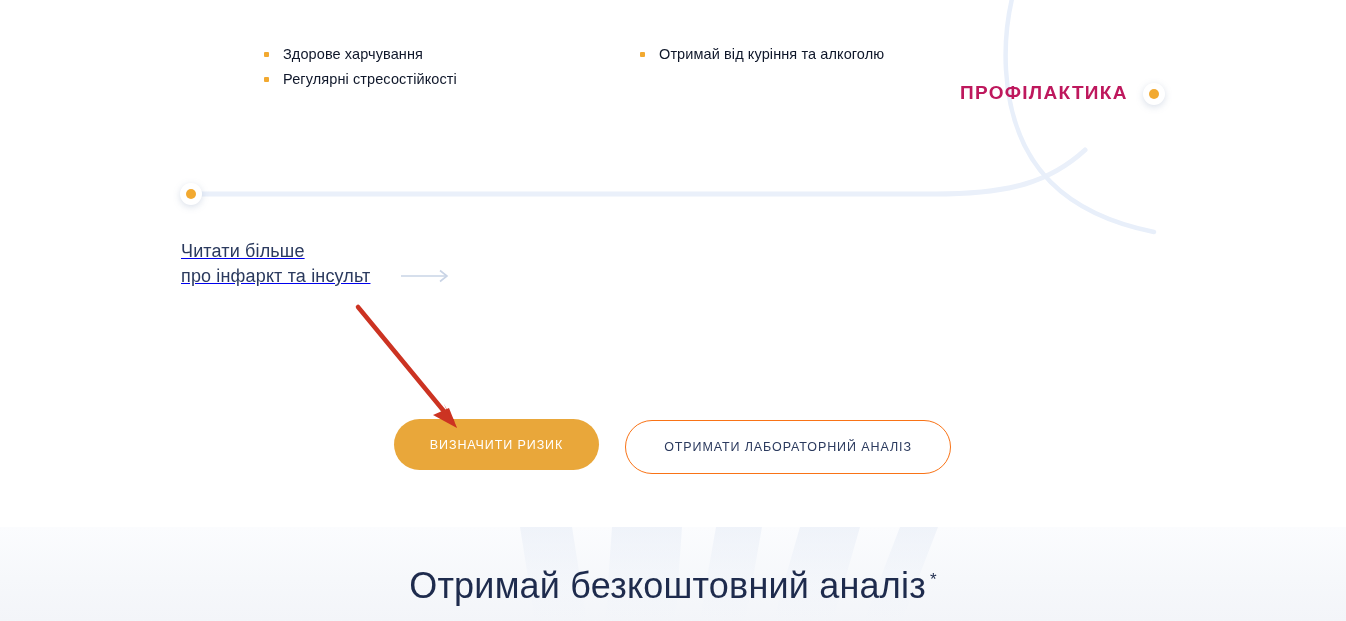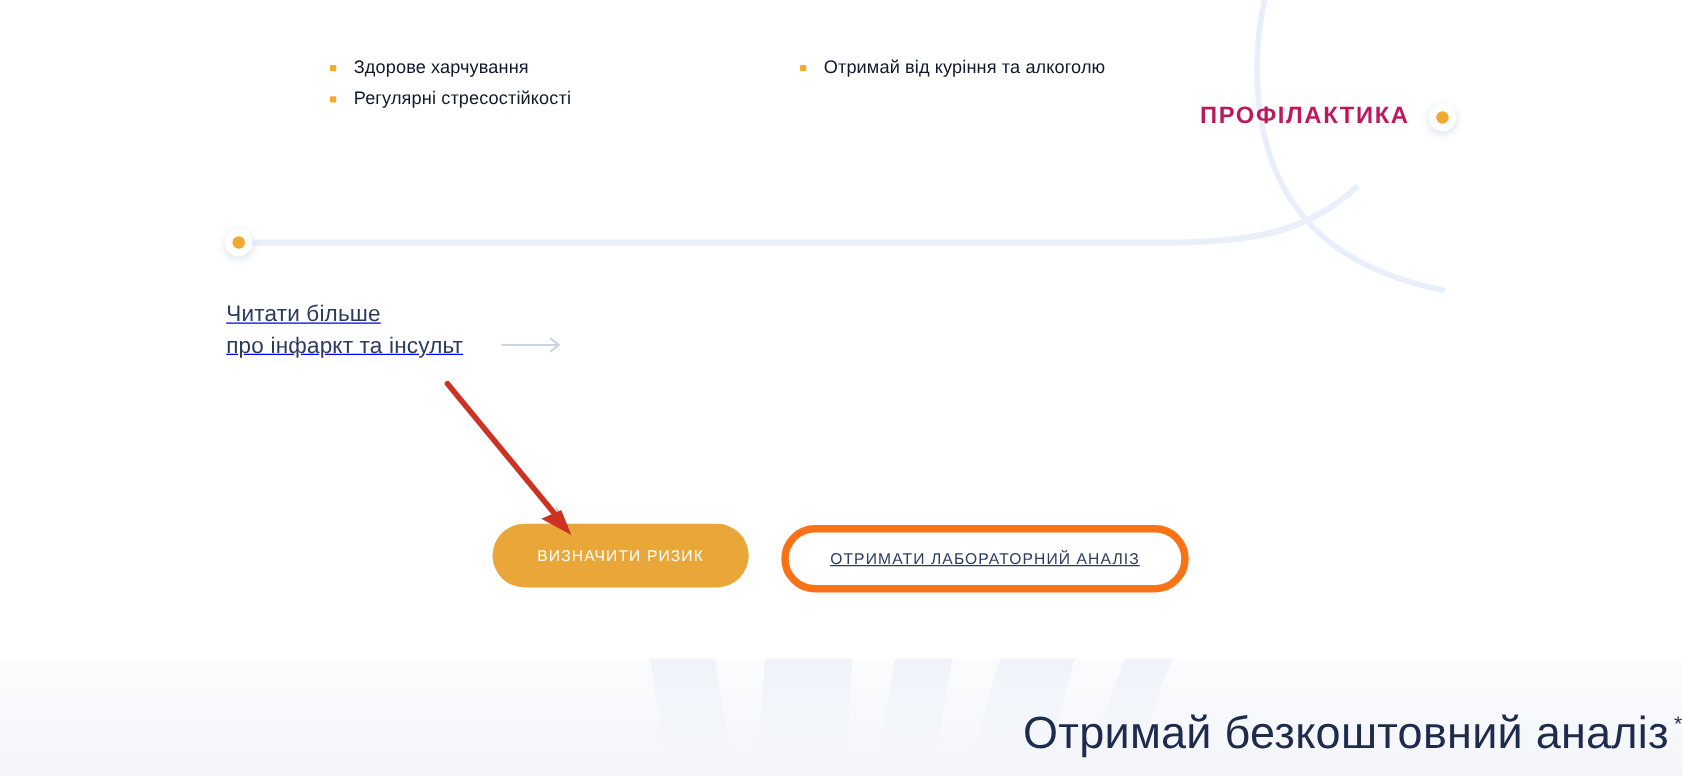--- a/index.html
+++ b/index.html
@@ -169,34 +169,33 @@
     border-radius: 26px;
     background: #E9A73A;
     color: #ffffff;
     font-size: 12.5px;
   }
   .btn-secondary {
     width: 326px;
     height: 54px;
     border-radius: 27px;
     background: #ffffff;
-    border: 6px solid #f97316;
+    border: 1px solid #f97316;
     color: #2B3A5E;
     font-size: 12.5px;
     margin-top: 1px;
-    text-decoration: underline;
   }
 
   
   .bottom-heading {
     position: absolute;
     left: 0;
     top: 565px;
     width: 1346px;
-    text-align: right;
+    text-align: center;
     color: #1E2B4D;
     font-size: 36px;
     letter-spacing: 0.2px;
     white-space: nowrap;
   }
   .bottom-heading .asterisk {
     font-size: 17px;
     vertical-align: super;
     margin-left: 4px;
   }

